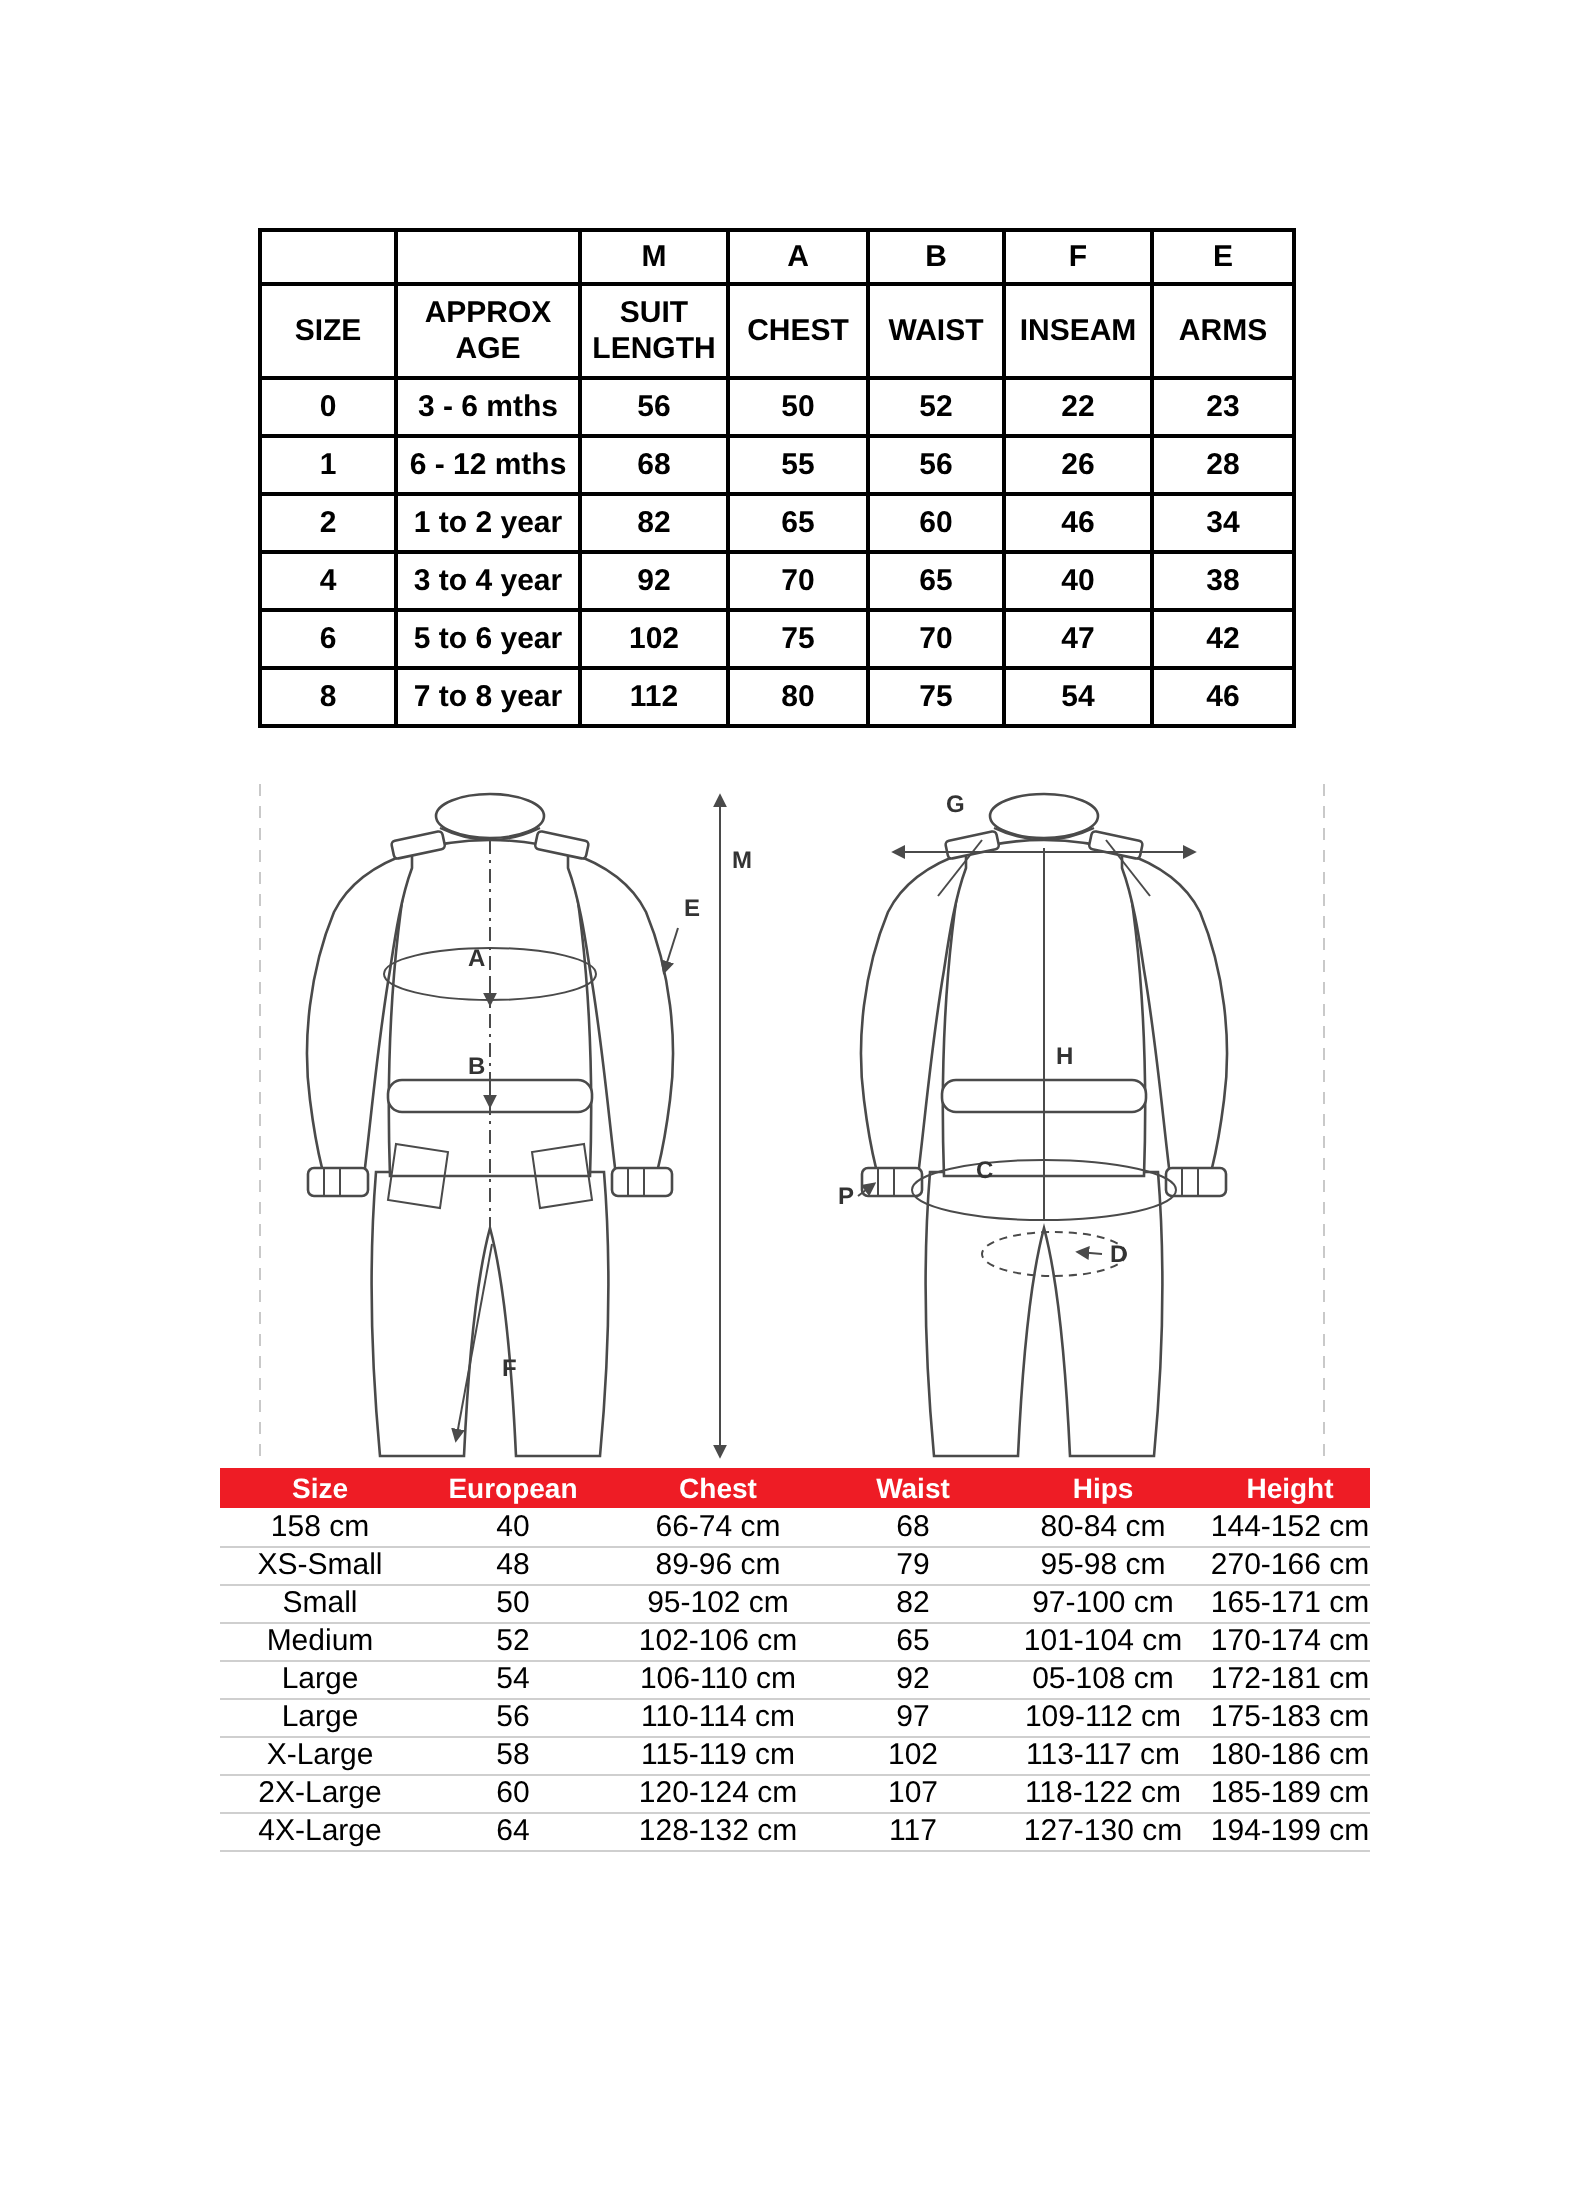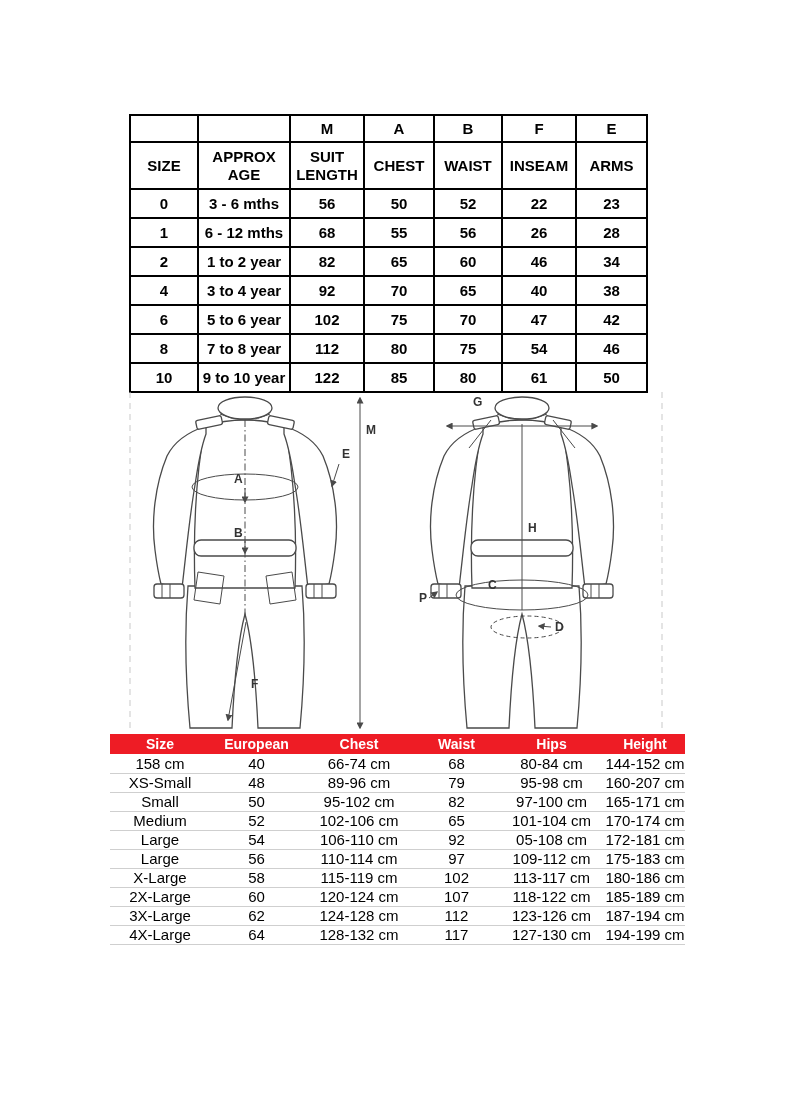--- a/index.html
+++ b/index.html
@@ -119,29 +119,20 @@
         <tr>
           <td>8</td>
           <td>7 to 8 year</td>
           <td>112</td>
           <td>80</td>
           <td>75</td>
           <td>54</td>
           <td>46</td>
         </tr>
 
-        <tr>
-          <td>10</td>
-          <td>9 to 10 year</td>
-          <td>122</td>
-          <td>85</td>
-          <td>80</td>
-          <td>61</td>
-          <td>50</td>
-        </tr>
       </tbody>
   </table>
 
   <svg class="diagram" viewBox="0 0 574 340">
     <defs>
       <marker id="arr" viewBox="0 0 10 10" refX="8" refY="5" markerWidth="7" markerHeight="7" orient="auto-start-reverse">
         <path d="M0,0 L10,5 L0,10 z" fill="#4a4a4a"></path>
       </marker>
       <g id="suit-body">
         <path class="outline" d="M78,196 C74,245 76,295 80,338 L122,338 C124,295 128,250 135,224 C142,250 146,295 148,338 L190,338 C194,295 196,245 192,196 Z"></path>
@@ -233,21 +224,21 @@
         </tr>
 
 
 
         <tr>
           <td>XS-Small</td>
           <td>48</td>
           <td>89-96 cm</td>
           <td>79</td>
           <td>95-98 cm</td>
-          <td>160-207 cm</td>
+          <td>270-166 cm</td>
         </tr>
 
         <tr>
           <td>Small</td>
           <td>50</td>
           <td>95-102 cm</td>
           <td>82</td>
           <td>97-100 cm</td>
           <td>165-171 cm</td>
         </tr>
@@ -290,28 +281,20 @@
 
         <tr>
           <td>2X-Large</td>
           <td>60</td>
           <td>120-124 cm</td>
           <td>107</td>
           <td>118-122 cm</td>
           <td>185-189 cm</td>
         </tr>
 
-        <tr>
-          <td>3X-Large</td>
-          <td>62</td>
-          <td>124-128 cm</td>
-          <td>112</td>
-          <td>123-126 cm</td>
-          <td>187-194 cm</td>
-        </tr>
 
         <tr>
           <td>4X-Large</td>
           <td>64</td>
           <td>128-132 cm</td>
           <td>117</td>
           <td>127-130 cm</td>
           <td>194-199 cm</td>
         </tr>
       </tbody>

